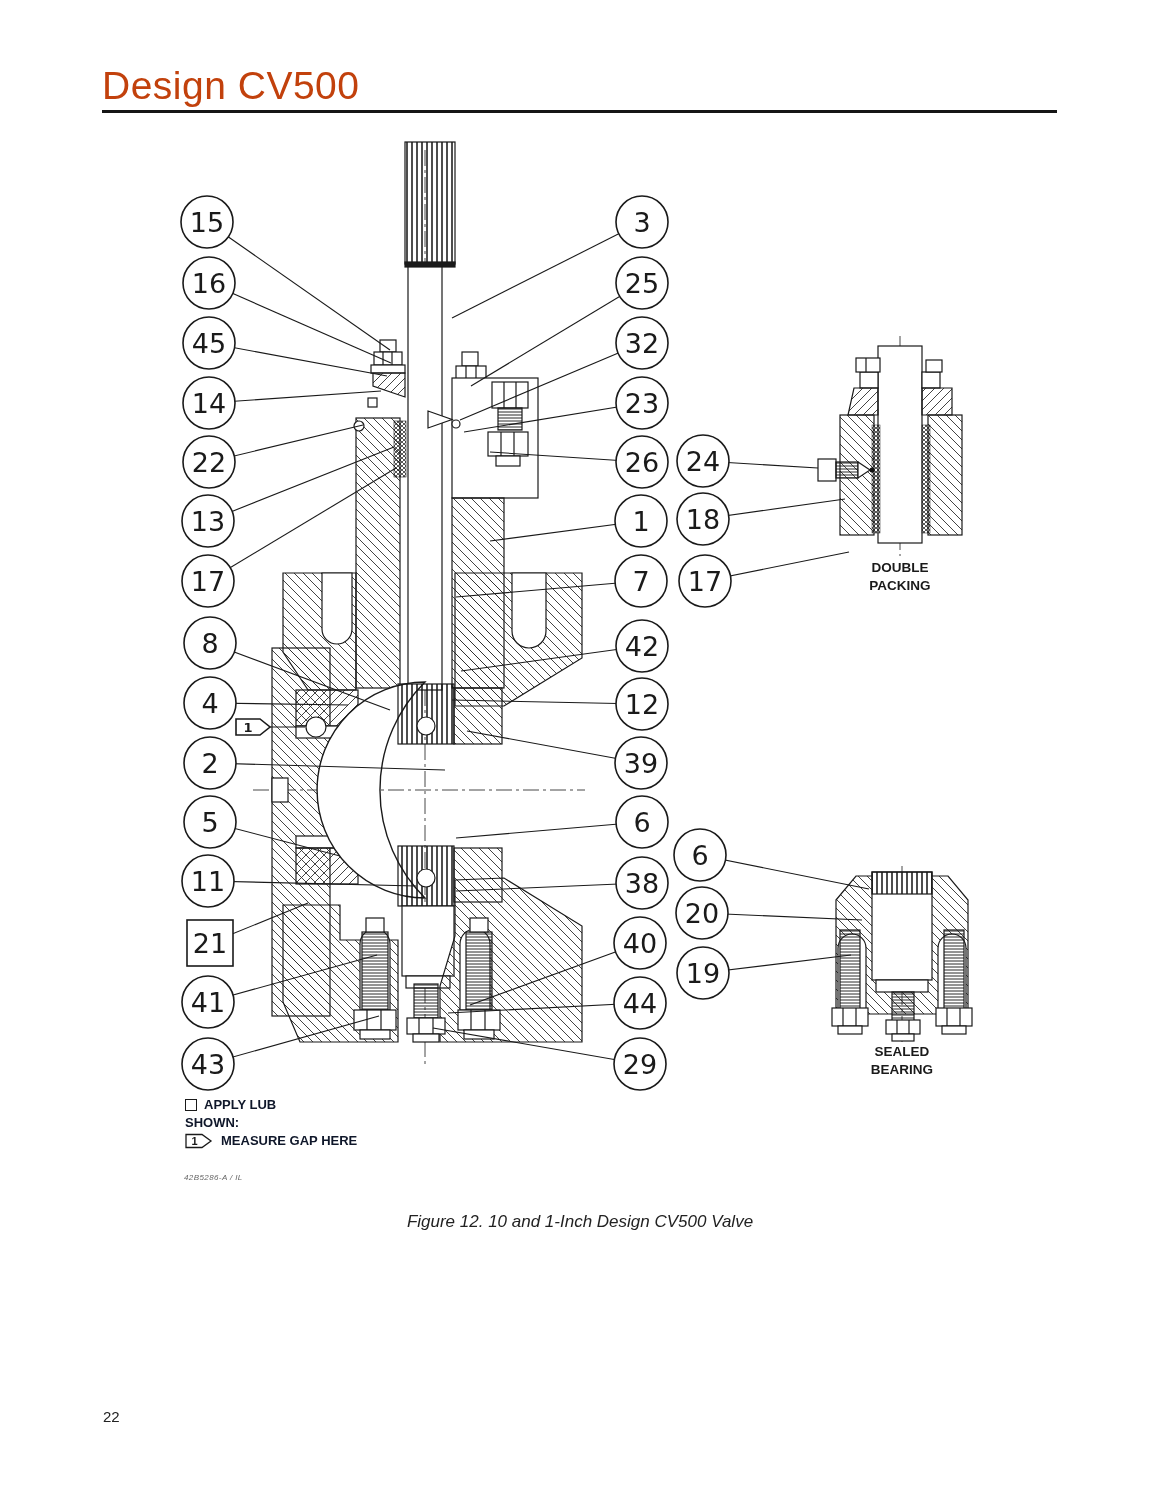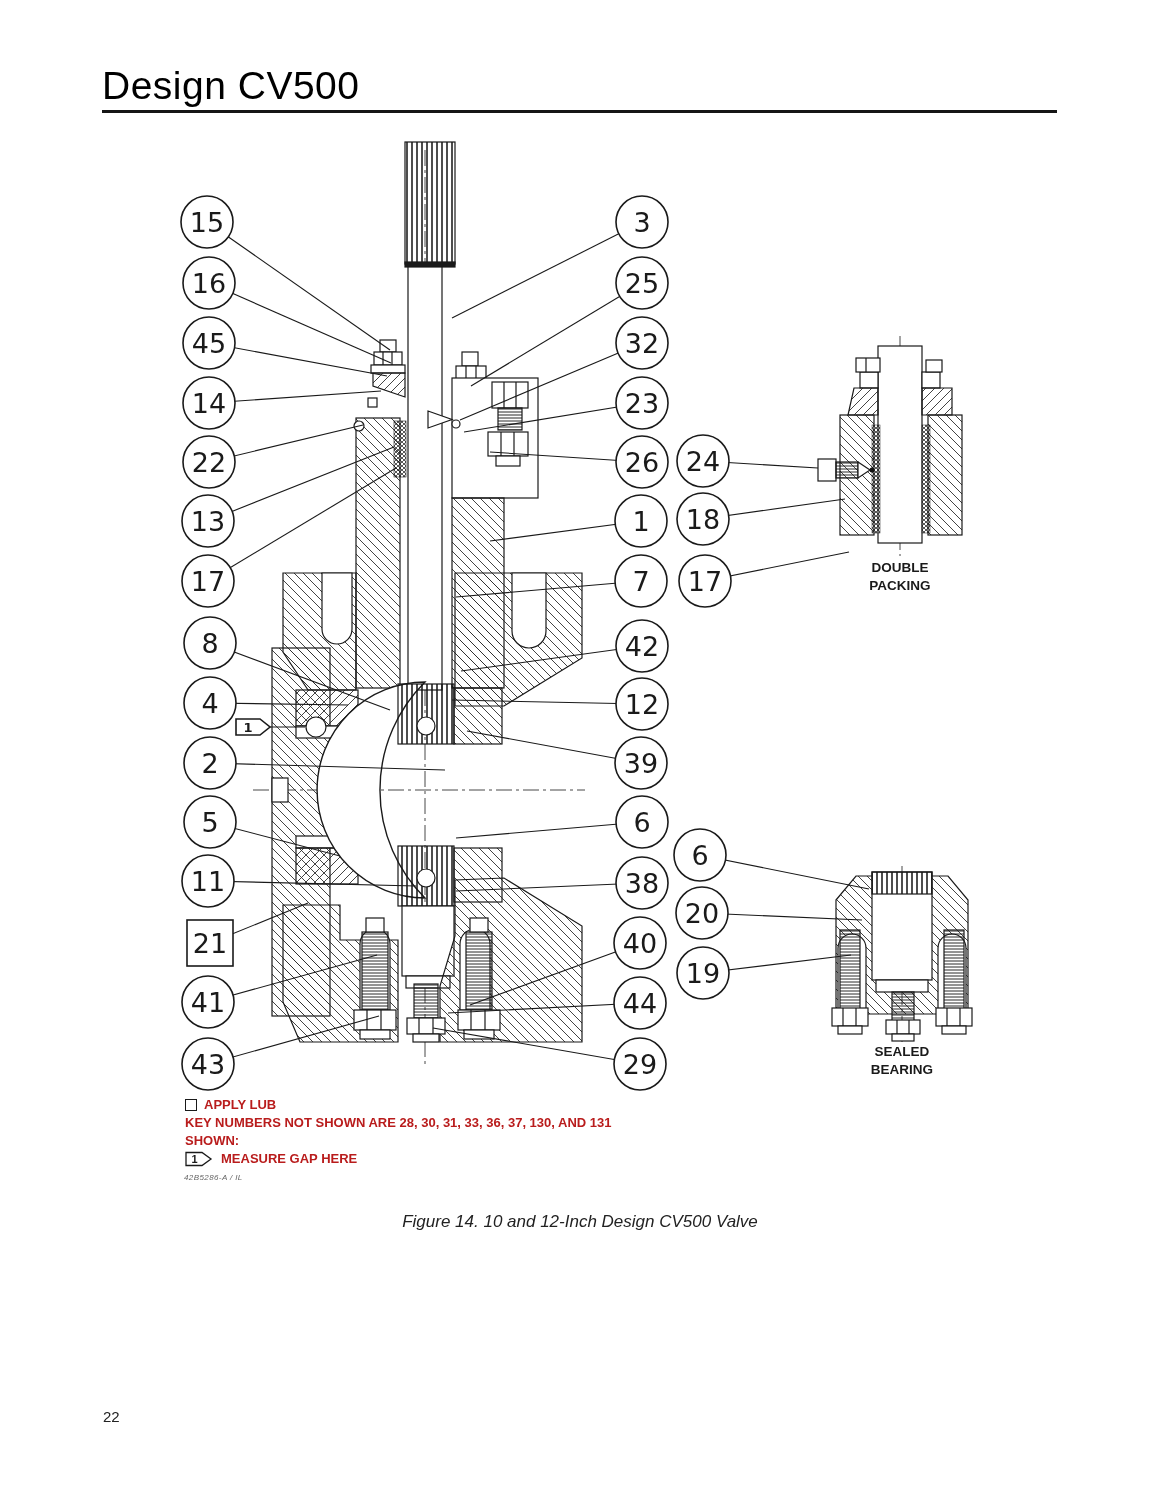--- a/index.html
+++ b/index.html
@@ -1,23 +1,23 @@
 <!DOCTYPE html>
 <html><head>
 <meta charset="utf-8">
 <style>
   html,body{margin:0;padding:0;background:#e8e8e8;}
   .page{position:relative;width:1159px;height:1500px;background:#ffffff;margin:0 auto;
         font-family:"Liberation Sans", sans-serif;color:#111;overflow:hidden;}
   .fig{position:absolute;left:0;top:0;width:1159px;height:1500px;}
   .title{position:absolute;left:102px;top:64px;font-size:39px;font-weight:400;
-         letter-spacing:0.5px;color:#000000;}
+         letter-spacing:0.5px;color:#c2410c;}
   .rule{position:absolute;left:102px;top:110px;width:955px;height:3px;background:#151515;}
   .notes{position:absolute;left:185px;top:1096px;font-size:13px;font-weight:bold;
-         color:#b91c1c;line-height:17px;white-space:nowrap;}
+         color:#0f172a;line-height:17px;white-space:nowrap;}
   .note-line{display:flex;align-items:center;margin-bottom:1px;}
   .checkbox{display:inline-block;width:10px;height:10px;border:1.6px solid #1a1a1a;
             margin-right:7px;flex:0 0 auto;}
   .flagsvg{margin-right:8px;flex:0 0 auto;}
   .flagsvg text{font-family:"Liberation Sans", sans-serif;font-size:11px;font-weight:bold;fill:#1a1a1a;}
   .drawno{position:absolute;left:184px;top:1173px;font-size:8px;color:#666;letter-spacing:0.4px;font-style:italic;}
   .caption{position:absolute;left:280px;top:1212px;width:600px;text-align:center;
            font-family:"Liberation Sans", sans-serif;font-style:italic;font-size:17px;color:#222;}
   .pageno{position:absolute;left:103px;top:1408px;font-size:15px;color:#222;}
   svg text.callout-num{font-family:"DejaVu Sans", sans-serif;fill:#1a1a1a;}
@@ -382,27 +382,26 @@
   </svg>
 
   <div class="title">Design CV500</div>
   <div class="rule"></div>
 
   <div class="notes">
     <div class="note-line">
       <span class="checkbox"></span>
       <span>APPLY LUB</span>
     </div>
-    <div class="note-line">KEY NUMBERS NOT SHOWN ARE 28, 30, 31, 33, 36, 37, 130, AND 131</div>
     <div class="note-line">SHOWN:</div>
     <div class="note-line">
       <svg class="flagsvg" width="28" height="16">
         <polygon points="1,1.5 17,1.5 26,8 17,14.5 1,14.5" fill="none" stroke="#1a1a1a" stroke-width="1.3"></polygon>
         <text x="6.5" y="12">1</text>
       </svg>
       <span>MEASURE GAP HERE</span>
     </div>
   </div>
 
   <div class="drawno">42B5286-A / IL</div>
-  <div class="caption">Figure 14. 10 and 12-Inch Design CV500 Valve</div>
+  <div class="caption">Figure 12. 10 and 1-Inch Design CV500 Valve</div>
   <div class="pageno">22</div>
 </div>
 
 </body></html>

